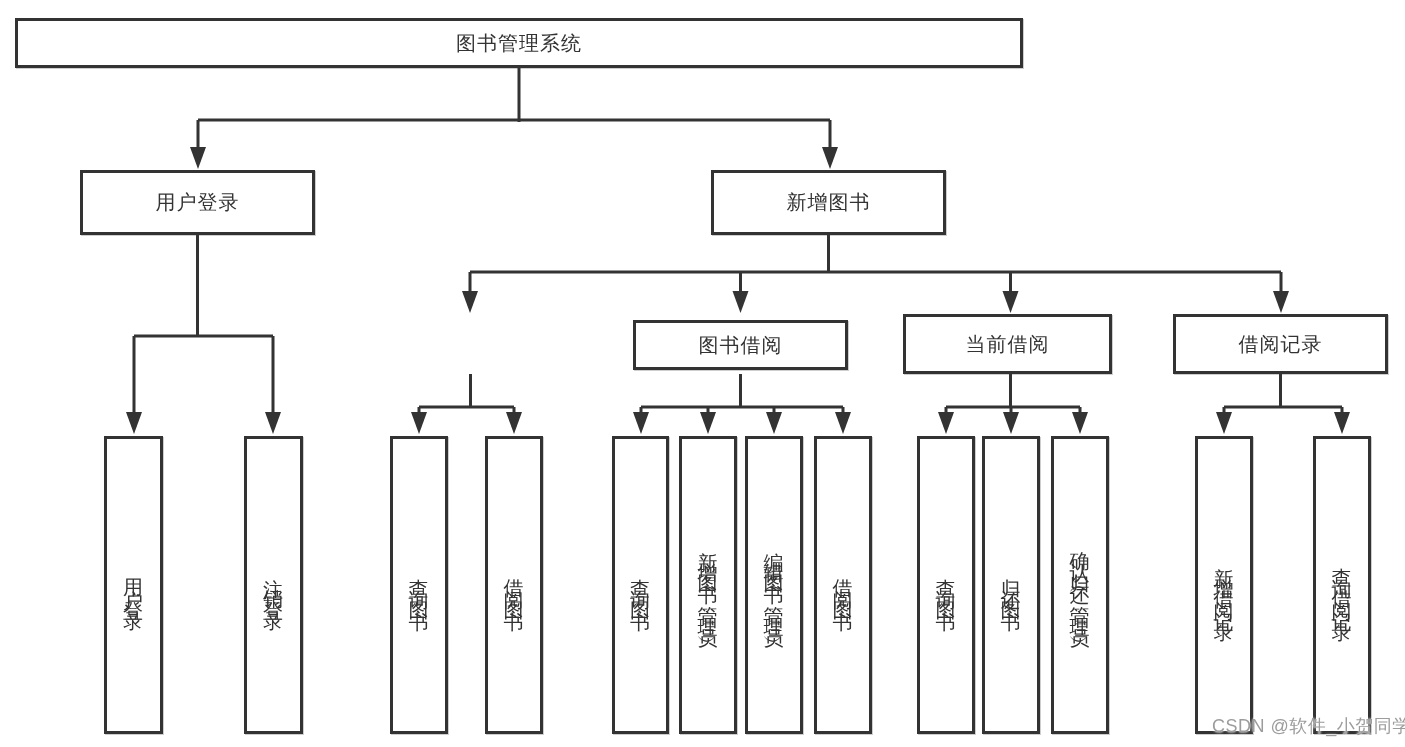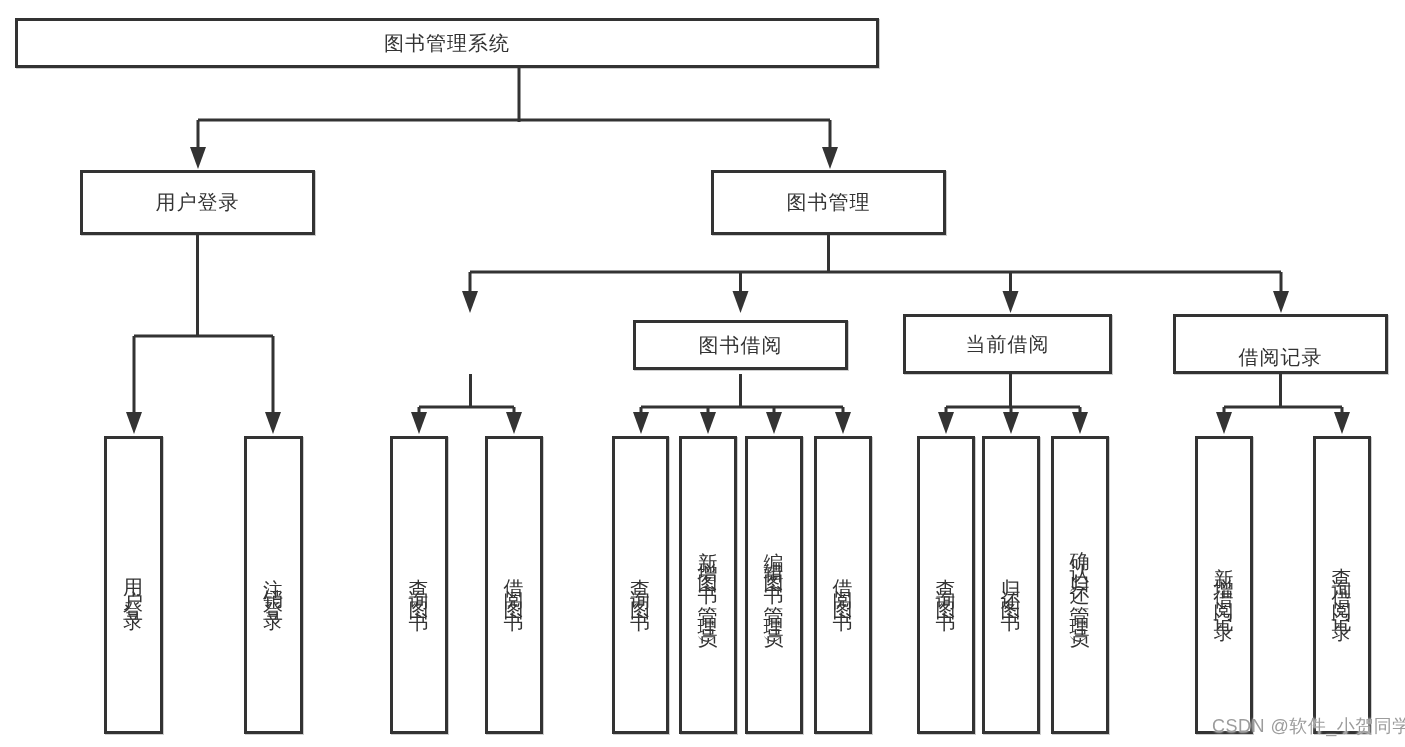--- a/index.html
+++ b/index.html
@@ -102,38 +102,38 @@
     <path class="cline" d="M1010.5 374 V408.5 M946 407 H1080 M946 407 V415 M1011 407 V415 M1080 407 V415"></path>
     <polygon class="ahead" points="938,412 954,412 946,434"></polygon>
     <polygon class="ahead" points="1003,412 1019,412 1011,434"></polygon>
     <polygon class="ahead" points="1072,412 1088,412 1080,434"></polygon>
 
     <path class="cline" d="M1280.5 374 V408.5 M1224 407 H1342 M1224 407 V415 M1342 407 V415"></path>
     <polygon class="ahead" points="1216,412 1232,412 1224,434"></polygon>
     <polygon class="ahead" points="1334,412 1350,412 1342,434"></polygon>
   </svg>
 
-  <div class="node horiz" style="left:15px; top:18px; width:864px; height:50px;">
+  <div class="node horiz" style="left:15px; top:18px; width:1008px; height:50px;">
     <span>图书管理系统</span>
   </div>
 
   <div class="node horiz" style="left:80px; top:170px; width:235px; height:65px;">
     <span>用户登录</span>
   </div>
   <div class="node horiz" style="left:711px; top:170px; width:235px; height:65px;">
-    <span>图书管理</span>
+    <span>新增图书</span>
   </div>
 
   <div class="node horiz" style="left:633px; top:314px; width:215px; height:50px;margin-top:6px;">
     <span>图书借阅</span>
   </div>
   <div class="node horiz" style="left:903px; top:314px; width:209px; height:60px;">
     <span>当前借阅</span>
   </div>
-  <div class="node horiz" style="left:1173px; top:314px; width:215px; height:60px;align-items:flex-end;">
+  <div class="node horiz" style="left:1173px; top:314px; width:215px; height:60px;">
     <span>借阅记录</span>
   </div>
 
   <div class="node vert" style="left:104px; top:436px; width:59px; height:298px;">
     <span>用户登录</span>
   </div>
   <div class="node vert" style="left:244px; top:436px; width:59px; height:298px;">
     <span>注销登录</span>
   </div>
 

